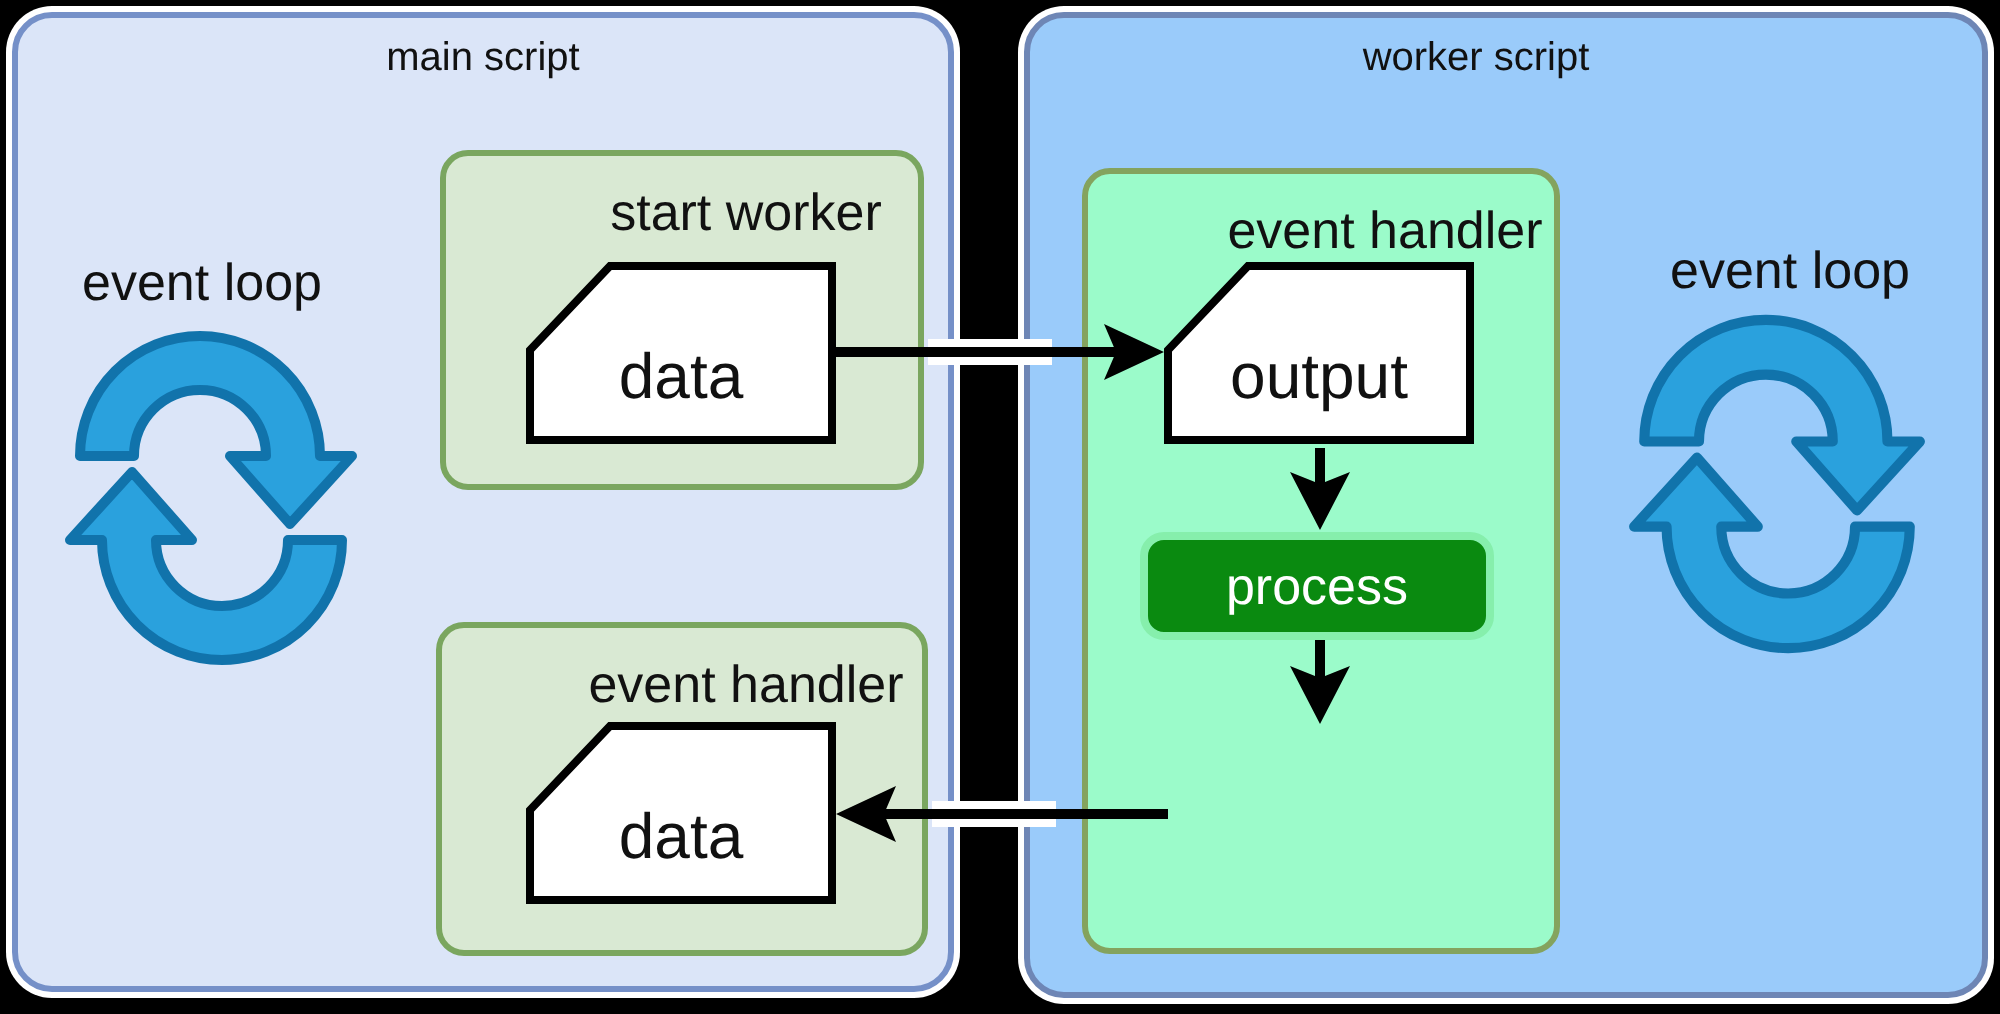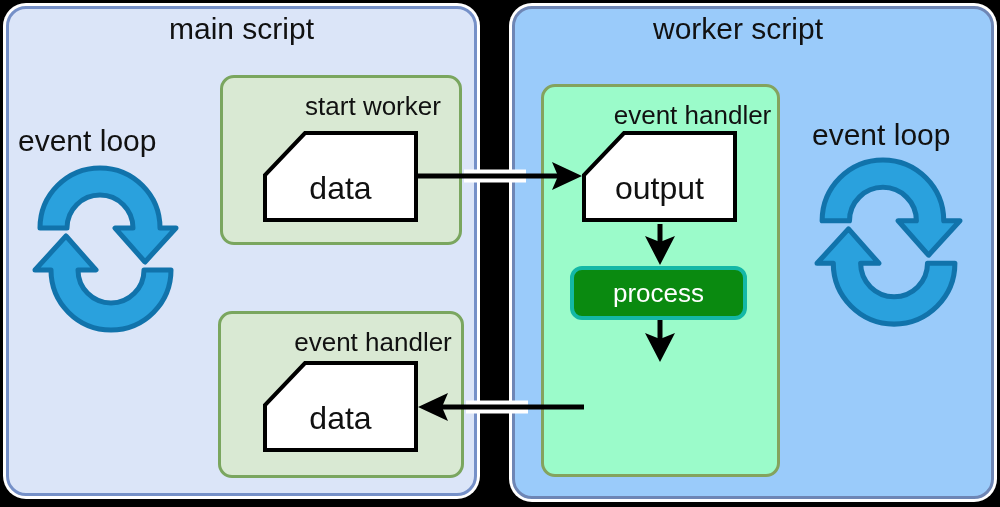--- a/index.html
+++ b/index.html
@@ -3,34 +3,34 @@
 <meta charset="utf-8">
 <style>
   html,body{margin:0;padding:0;background:#000;}
   .stage{
     position:relative;width:1000px;height:507px;background:#000;overflow:hidden;
     font-family:"Liberation Sans", sans-serif;color:#111;
   }
   .panel{position:absolute;border:3px solid;border-radius:20px;box-shadow:0 0 0 3px #fff;box-sizing:border-box;}
   .panel.main{left:6px;top:6px;width:471px;height:490px;background:#dbe5f8;border-color:#7590c8;}
   .panel.worker{left:512px;top:6px;width:482px;height:493px;background:#9acbfa;border-color:#6e86b5;}
-  .panel-title{position:absolute;top:12px;font-size:30px;text-align:center;line-height:34px;}
+  .panel-title{position:absolute;top:12px;font-size:20px;text-align:center;line-height:34px;}
   .panel-title.main{left:6px;width:471px;}
   .panel-title.worker{left:512px;width:452px;}
   .group{position:absolute;border:3px solid;border-radius:14px;box-sizing:border-box;}
   .group.green{background:#d9e9d3;border-color:#7aa65f;}
   .group.mint{background:#9bfbca;border-color:#84a35e;}
   .group-title{position:absolute;left:0;top:14px;width:100%;text-align:center;font-size:26px;line-height:28px;padding-left:32px;}
-  .label{position:absolute;font-size:30px;line-height:30px;}
+  .label{position:absolute;font-size:26px;text-align:center;line-height:30px;}
   .doc{position:absolute;width:155px;height:91px;}
   .doc svg{position:absolute;left:0;top:0;}
   .doc .doc-label{position:absolute;left:0;top:12px;width:100%;height:100%;display:flex;align-items:center;justify-content:center;font-size:32px;}
   .process{
     position:absolute;left:570px;top:266px;width:177px;height:54px;
-    background:#0a8a10;border:4px solid #14b8a6;border-radius:12px;box-sizing:border-box;
+    background:#0a8a10;border:4px solid #86efac;border-radius:12px;box-sizing:border-box;
     display:flex;align-items:center;justify-content:center;color:#fff;font-size:26px;
   }
   .abs{position:absolute;}
 </style>
 </head>
 <body>
 
 <div class="stage">
 
   <div class="panel main"></div>

